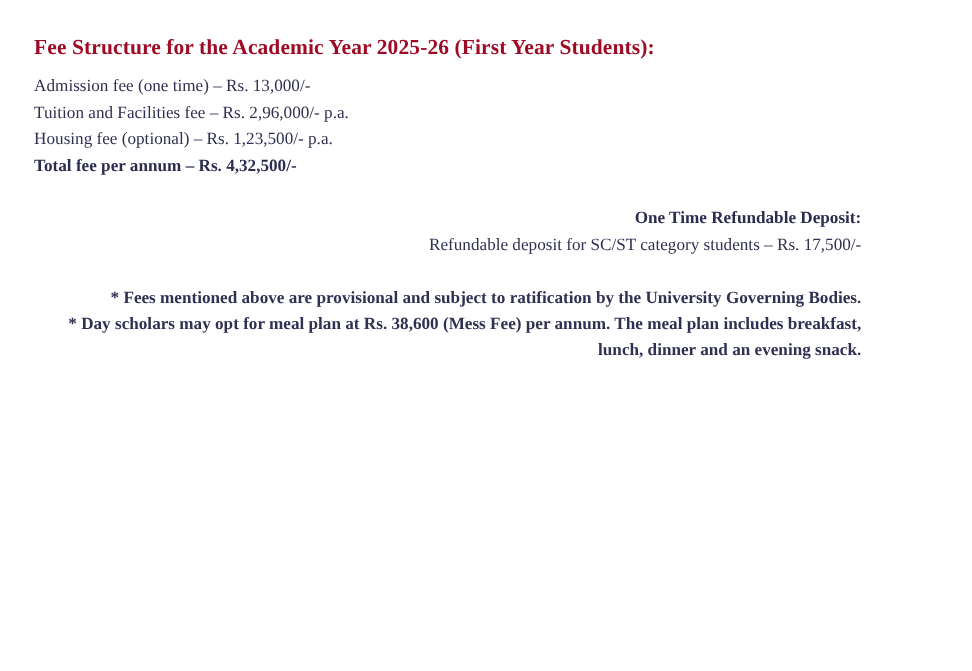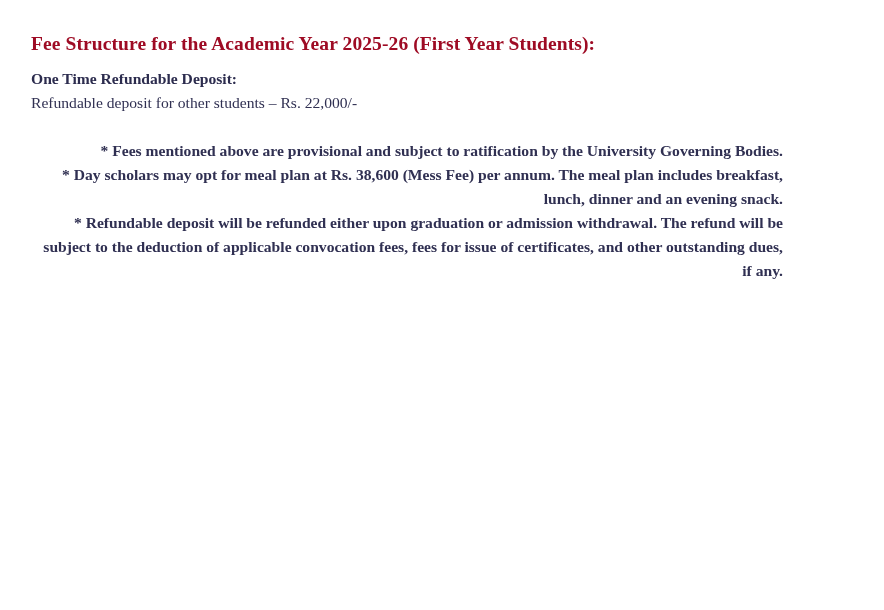--- a/index.html
+++ b/index.html
@@ -57,27 +57,32 @@
   }
 </style>
 </head>
 <body>
 
 <div class="page">
   <div class="content">
 
     <h1 class="doc-heading">Fee Structure for the Academic Year 2025-26 (First Year Students):</h1>
 
+    <div class="block">
+      <span class="line">Admission fee (one time) – Rs. 13,000/-</span>
+      <span class="line">Tuition and Facilities fee – Rs. 2,96,000/- p.a.</span>
+      <span class="line">Housing fee (optional) – Rs. 1,23,500/- p.a.</span>
+      <span class="line b">Total fee per annum – Rs. 4,32,500/-</span>
+    </div>
 
     <div class="block">
       <span class="line b">One Time Refundable Deposit:</span>
-      <span class="line">Refundable deposit for other students – Rs. 22,000/-</span>
+      <span class="line">Refundable deposit for SC/ST category students – Rs. 17,500/-</span>
     </div>
 
 
     <div class="block">
       <span class="line wrap">* Fees mentioned above are provisional and subject to ratification by the University Governing Bodies.</span>
       <span class="line wrap">* Day scholars may opt for meal plan at Rs. 38,600 (Mess Fee) per annum. The meal plan includes breakfast, lunch, dinner and an evening snack.</span>
-      <span class="line wrap">* Refundable deposit will be refunded either upon graduation or admission withdrawal. The refund will be subject to the deduction of applicable convocation fees, fees for issue of certificates, and other outstanding dues, if any.</span>
     </div>
 
   </div>
 </div>
 
 </body></html>

